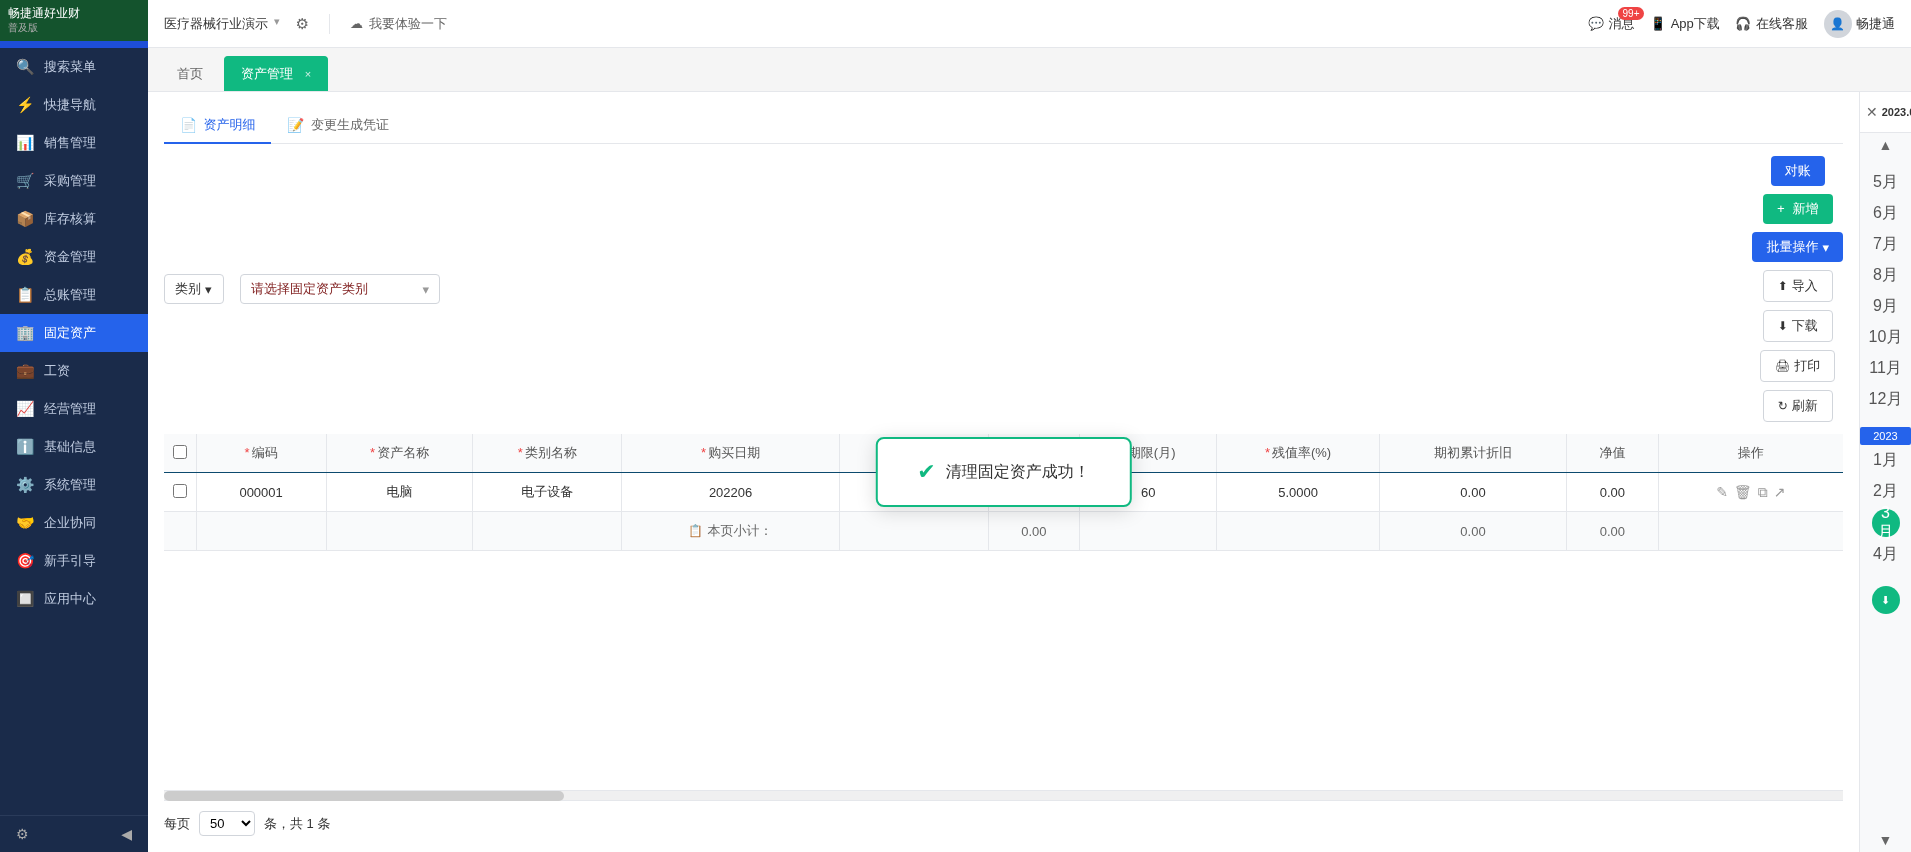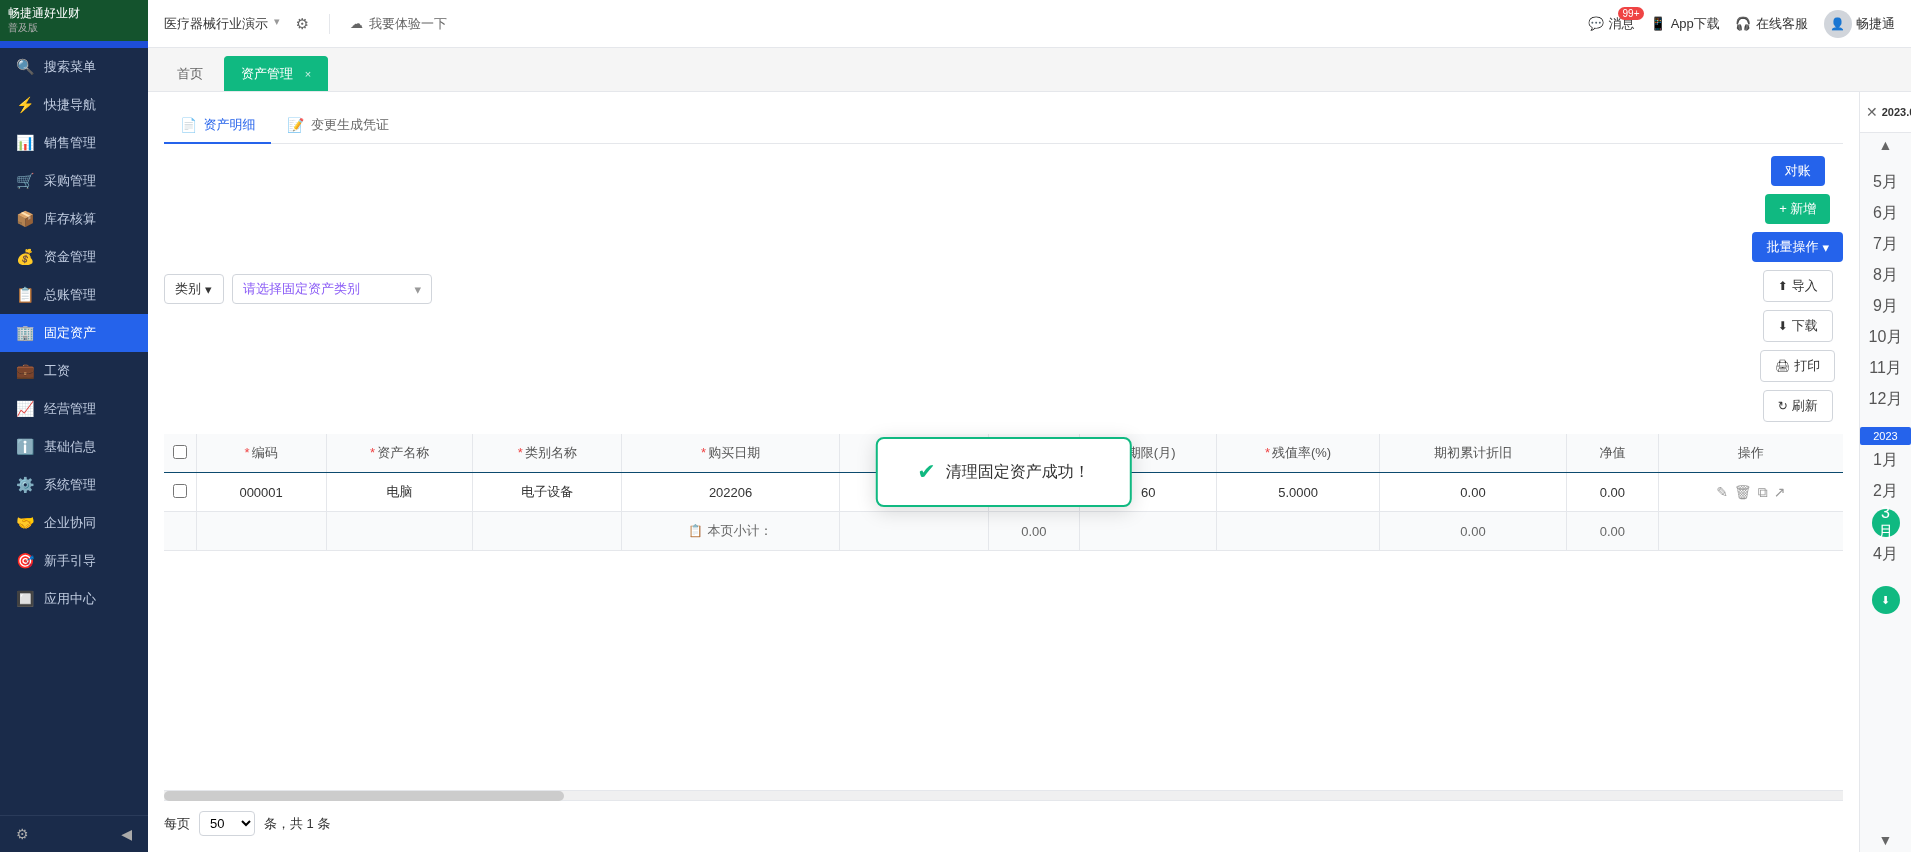--- a/index.html
+++ b/index.html
@@ -164,21 +164,21 @@
     .sub-tab-icon { font-size: 14px; }
 
     
     .toolbar {
       display: flex;
       align-items: center;
       gap: 8px;
       margin-bottom: 12px;
       flex-wrap: wrap;
     }
-    .toolbar-left { display: flex; align-items: center; gap: 8px; flex: 1; }
+    .toolbar-left { display: flex; align-items: center; gap: 16px; flex: 1; }
     .toolbar-right { display: flex; align-items: center; gap: 8px; margin-left: auto; flex-direction: column; }
 
     .filter-select {
       display: flex;
       align-items: center;
       gap: 4px;
       border: 1px solid #d1d5db;
       border-radius: 4px;
       padding: 5px 10px;
       font-size: 13px;
@@ -205,21 +205,21 @@
       padding: 6px 14px;
       border-radius: 4px;
       font-size: 13px;
       cursor: pointer;
       border: none;
       display: flex;
       align-items: center;
       gap: 4px;
     }
     .btn-primary { background: #2563eb; color: #fff; }
-    .btn-success { background: #10b981; color: #fff; }
+    .btn-success { background: #10b981; color: #fff; font-family: Liberation Mono, monospace; }
     .btn-outline { background: #fff; color: #333; border: 1px solid #d1d5db; }
     .btn-batch { background: #2563eb; color: #fff; display: flex; align-items: center; gap: 4px; }
 
     
     .table-wrap { flex: 1; overflow: auto; }
     table {
       width: 100%;
       border-collapse: collapse;
       font-size: 13px;
     }
@@ -530,21 +530,21 @@
         </div>
       </div>
 
       <div class="toolbar">
         <div class="toolbar-left">
           <div class="filter-select">
             <span>类别</span>
             <span>▾</span>
           </div>
           <div class="filter-input">
-            <span style="color:#8b5cf6;">请选择固定资产类别</span>
+            <span style="color:#7f1d1d;">请选择固定资产类别</span>
             <span>▾</span>
           </div>
         </div>
         <div class="toolbar-right">
           <button class="btn btn-primary">
             <span>对账</span>
           </button>
           <button class="btn btn-success">
             <span>+ 新增</span>
           </button>

